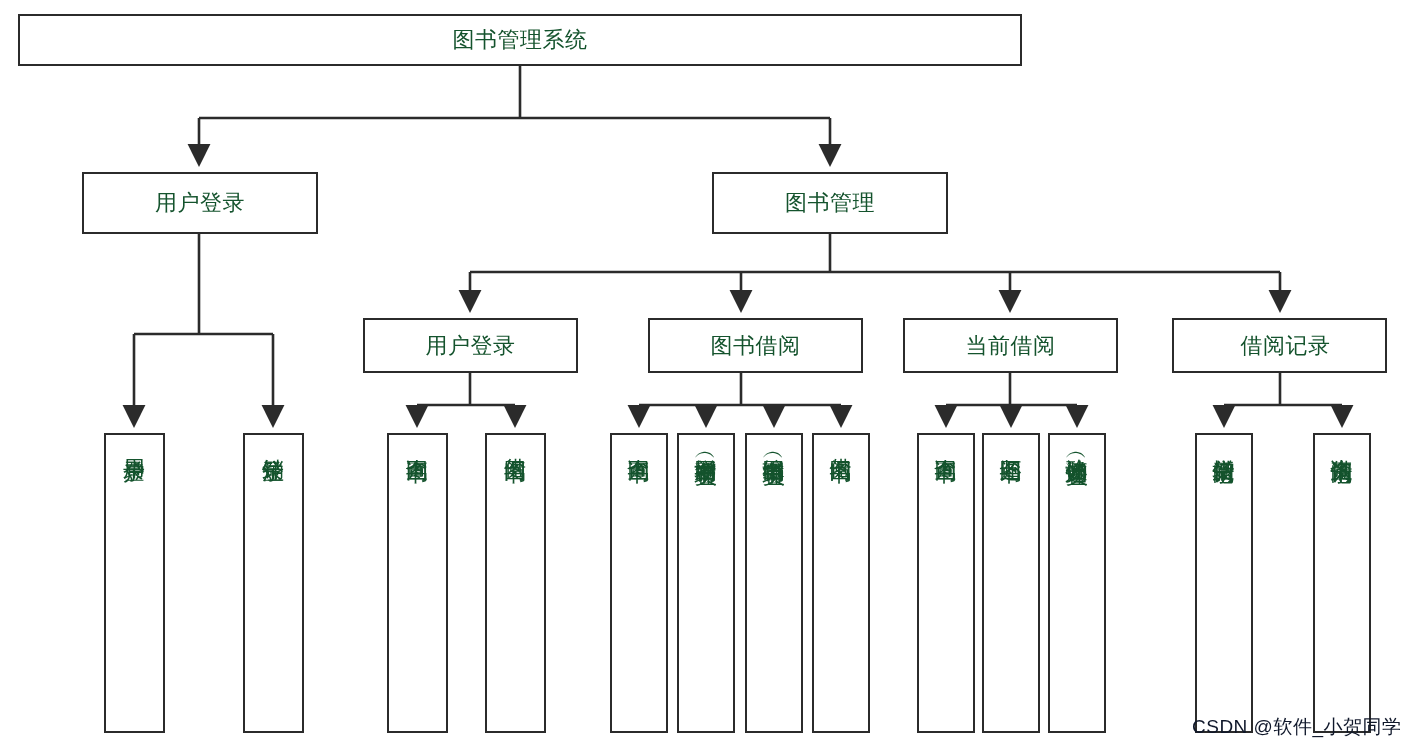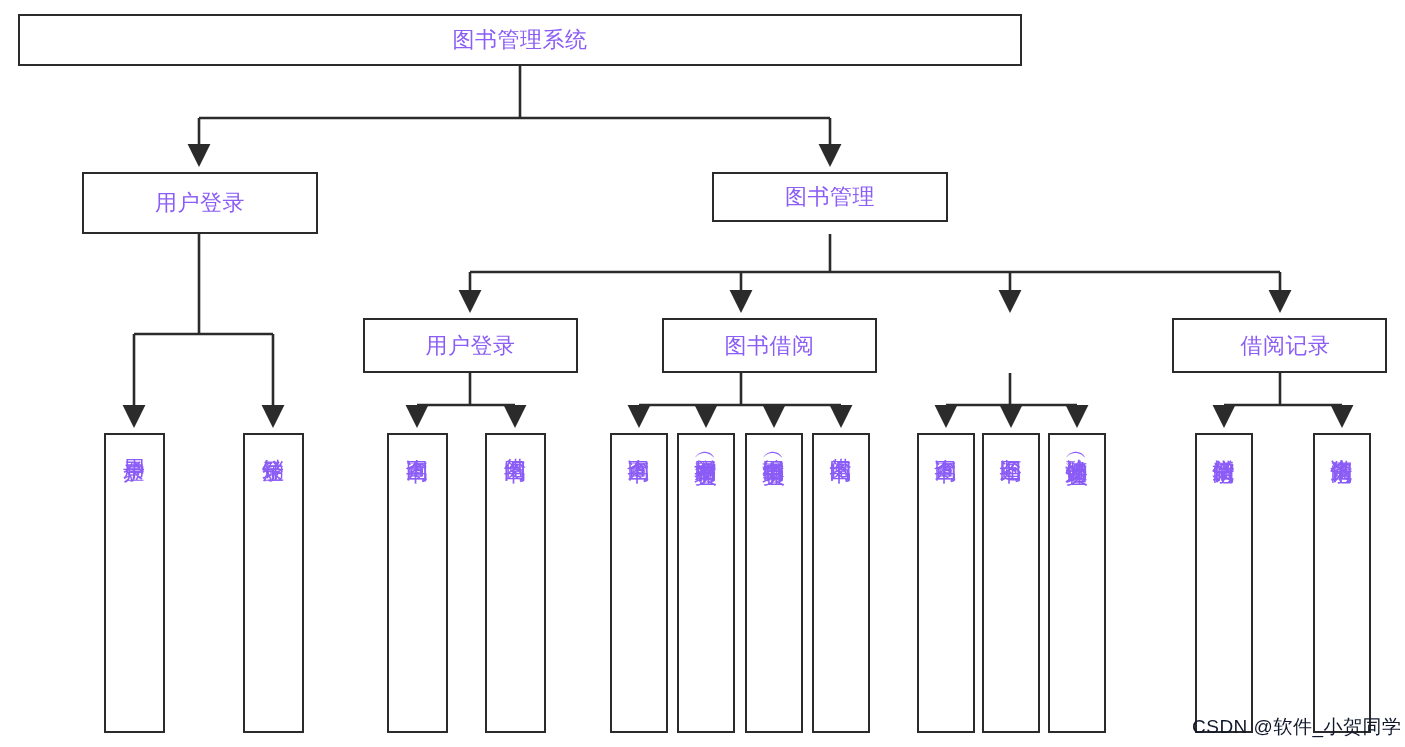--- a/index.html
+++ b/index.html
@@ -33,21 +33,21 @@
     border: 2px solid #2b2b2b;
     display: flex;
     align-items: center;
     justify-content: center;
     text-align: center;
   }
   .node .label {
     font-size: 22px;
     line-height: 1.18;
     letter-spacing: 0.5px;
-    color: #8b5cf6;
+    color: #14532d;
     white-space: nowrap;
   }
   .node.vertical {
     align-items: flex-start;
     padding-top: 6px;
   }
   .node.vertical .label {
     writing-mode: vertical-rl;
     text-orientation: upright;
     -webkit-writing-mode: vertical-rl;
@@ -119,29 +119,32 @@
     </g>
   </svg>
 
   <div class="node" id="n-root" style="left: 18px; top: 14px; width: 1004px; height: 52px;">
     <span class="label">图书管理系统</span>
   </div>
 
   <div class="node" id="n-l1-0" style="left: 82px; top: 172px; width: 236px; height: 62px;">
     <span class="label">用户登录</span>
   </div>
-  <div class="node" id="n-l1-1" style="left: 712px; top: 172px; width: 236px; height: 50px;">
+  <div class="node" id="n-l1-1" style="left: 712px; top: 172px; width: 236px; height: 62px;">
     <span class="label">图书管理</span>
   </div>
 
   <div class="node" id="n-l2-0" style="left: 363px; top: 318px; width: 215px; height: 55px;">
     <span class="label">用户登录</span>
   </div>
-  <div class="node" id="n-l2-1" style="left: 662px; top: 318px; width: 215px; height: 55px;">
+  <div class="node" id="n-l2-1" style="left: 648px; top: 318px; width: 215px; height: 55px;">
     <span class="label">图书借阅</span>
+  </div>
+  <div class="node" id="n-l2-2" style="left: 903px; top: 318px; width: 215px; height: 55px;">
+    <span class="label">当前借阅</span>
   </div>
   <div class="node" id="n-l2-3" style="left: 1172px; top: 318px; width: 215px; height: 55px; padding-left: 12px;">
     <span class="label">借阅记录</span>
   </div>
 
   <div class="node vertical" id="n-lf-0" style="left: 104px; top: 433px; width: 61px; height: 300px;">
     <span class="label">用户登录</span>
   </div>
   <div class="node vertical" id="n-lf-1" style="left: 243px; top: 433px; width: 61px; height: 300px;">
     <span class="label">注销登录</span>

